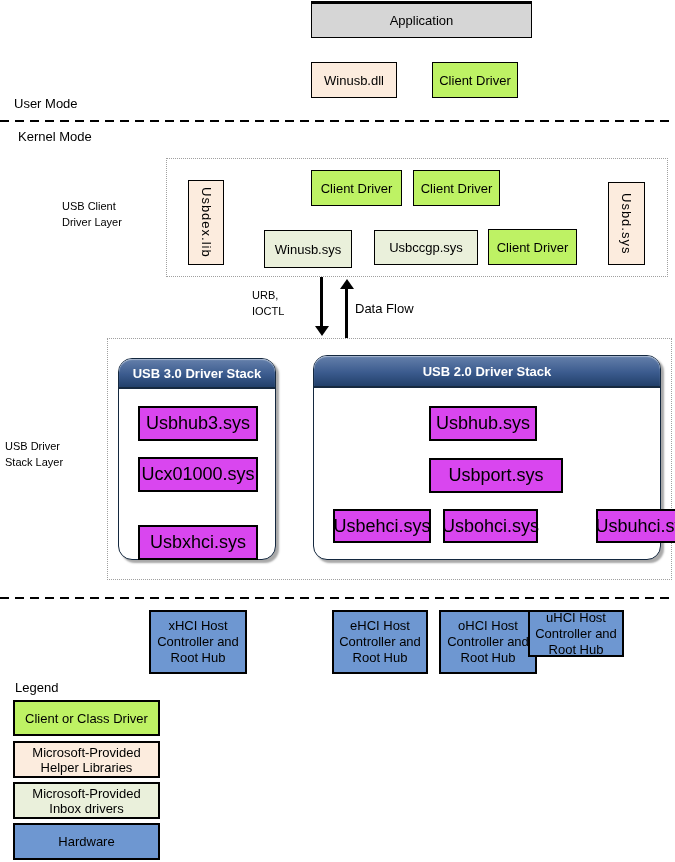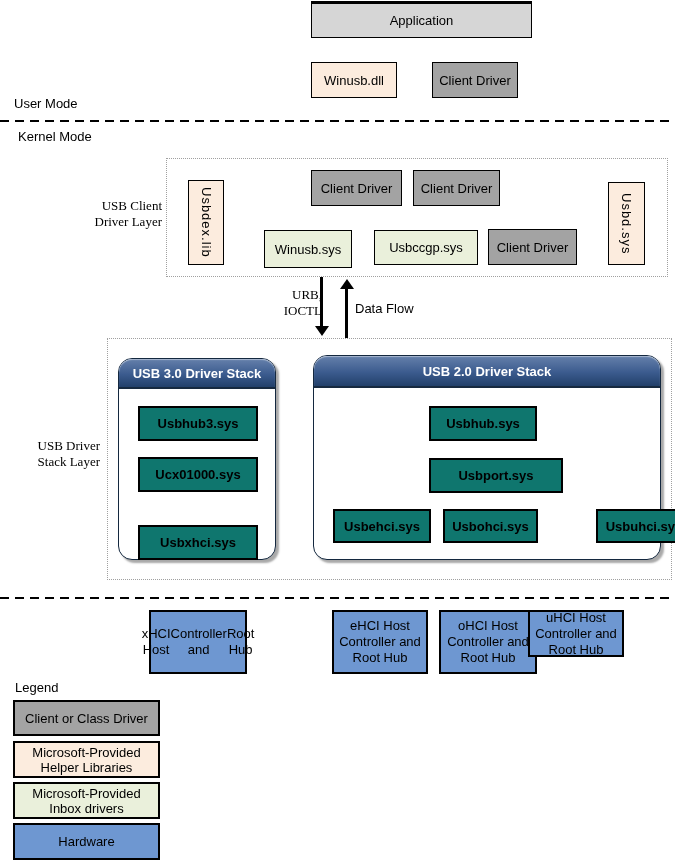--- a/index.html
+++ b/index.html
@@ -6,52 +6,52 @@
   .page{
     position:relative;width:675px;height:862px;background:#fff;
     font-family:"Liberation Sans",sans-serif;color:#000;overflow:hidden;
   }
   .box{
     position:absolute;box-sizing:border-box;border:1px solid #000;
     display:flex;align-items:center;justify-content:center;
     font-size:13px;text-align:center;line-height:15px;
   }
   .gray{background:#d6d6d6;}
-  .blue{background:#a3a3a3;}
+  .blue{background:#bef264;}
   .cream{background:#fcecde;}
   .green{background:#eaf0db;}
   .hwblue{background:#6e97d1;}
   .thick-top{border-top:3px solid #000;}
   .b2{border-width:2px;}
   .vbox span{
     writing-mode:vertical-rl;text-orientation:mixed;
     letter-spacing:1px;font-size:13px;
   }
   .label{position:absolute;font-size:13px;line-height:16px;white-space:nowrap;}
-  .label-c{position:absolute;font-size:13px;line-height:16px;text-align:right;font-family:Liberation Serif, serif;}
+  .label-c{position:absolute;font-size:11px;line-height:16px;text-align:left;}
   .dashline{position:absolute;left:0;width:675px;height:2px;
     background:repeating-linear-gradient(90deg,#000 0 9px,transparent 9px 15px);}
   .dotbox{position:absolute;box-sizing:border-box;border:1px dotted #a0a0a0;background:transparent;}
   .stackbox{
     position:absolute;box-sizing:border-box;background:#fff;
     border:1px solid #14283f;border-radius:14px;
     box-shadow:3px 3px 2px #a9a9a9;
   }
   .stackhdr{
     position:absolute;left:0;top:0;right:0;box-sizing:border-box;
     border-radius:13px 13px 0 0;
     background:linear-gradient(to bottom,#6580ab 0%,#3b5b8e 55%,#22406a 100%);
     box-shadow:inset 0 1px 1px rgba(255,255,255,.45);
     border-bottom:2px solid #16293f;
     color:#fff;font-weight:bold;font-size:13px;
     display:flex;align-items:center;justify-content:center;
   }
   .inner{
-    position:absolute;box-sizing:border-box;border:2px solid #000;background:#0f766e;
-    display:flex;align-items:center;justify-content:center;font-size:13px;font-weight:bold;
+    position:absolute;box-sizing:border-box;border:2px solid #000;background:#d946ef;
+    display:flex;align-items:center;justify-content:center;font-size:18px;
   }
   .shaft{position:absolute;background:#000;}
   .tri{position:absolute;width:0;height:0;}
 </style>
 </head>
 <body>
 
 <div class="page">
 
   <div class="box gray thick-top" style="left:311px;top:1px;width:221px;height:37px;">Application</div>
@@ -122,21 +122,21 @@
     <div class="stackhdr" style="height:32px;">USB 2.0 Driver Stack</div>
     <div class="inner" style="left:115px;top:50px;width:108px;height:35px;">Usbhub.sys</div>
     <div class="inner" style="left:115px;top:102px;width:134px;height:35px;">Usbport.sys</div>
     <div class="inner" style="left:19px;top:153px;width:98px;height:34px;">Usbehci.sys</div>
     <div class="inner" style="left:129px;top:153px;width:95px;height:34px;">Usbohci.sys</div>
     <div class="inner" style="left:234px;top:153px;width:96px;height:34px;margin-left:48px;">Usbuhci.sys</div>
   </div>
 
   <div class="dashline" style="top:597px;"></div>
 
-  <div class="box hwblue b2 thick-top" style="left:149px;top:610px;width:98px;height:64px;line-height:16px;flex-direction:row;">
+  <div class="box hwblue b2 thick-top" style="left:149px;top:610px;width:98px;height:64px;line-height:16px;flex-direction:column;">
     <div>xHCI Host</div>
     <div>Controller and</div>
     <div>Root Hub</div>
   </div>
 
   <div class="box hwblue b2 thick-top" style="left:332px;top:610px;width:96px;height:64px;line-height:16px;flex-direction:column;">
     <div>eHCI Host</div>
     <div>Controller and</div>
     <div>Root Hub</div>
   </div>

